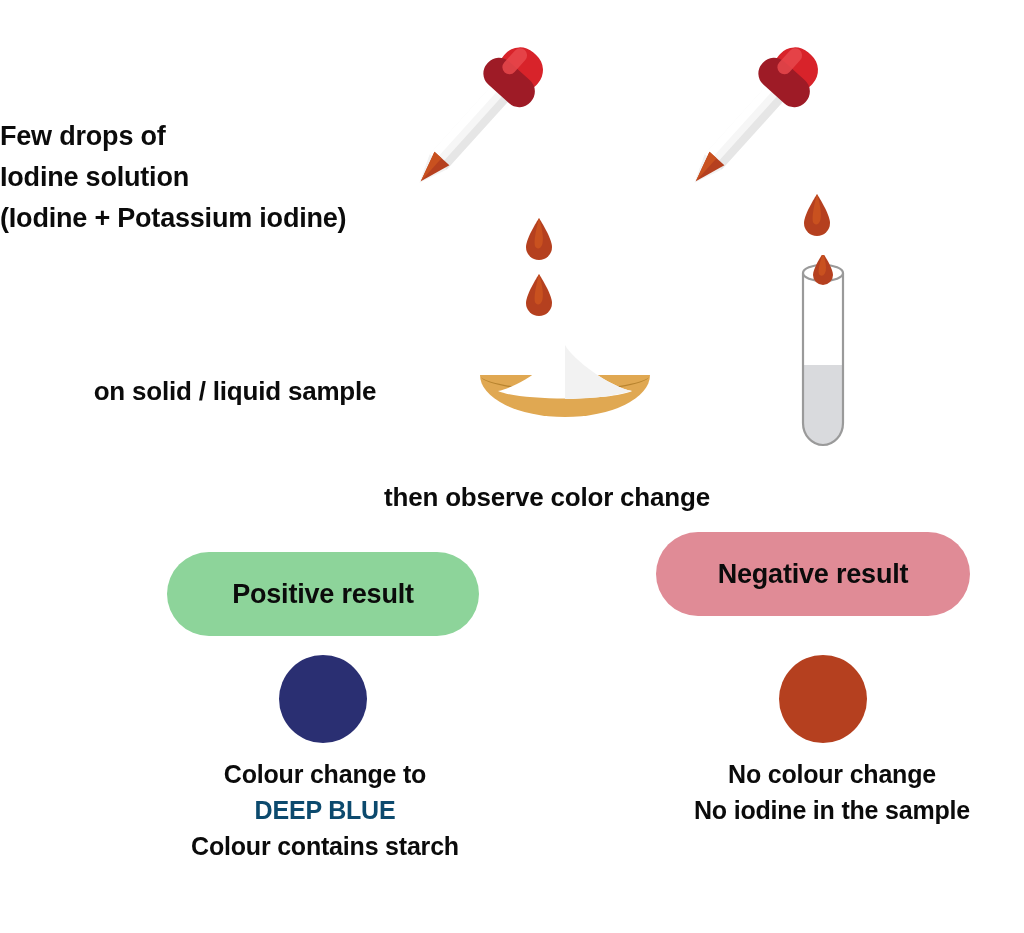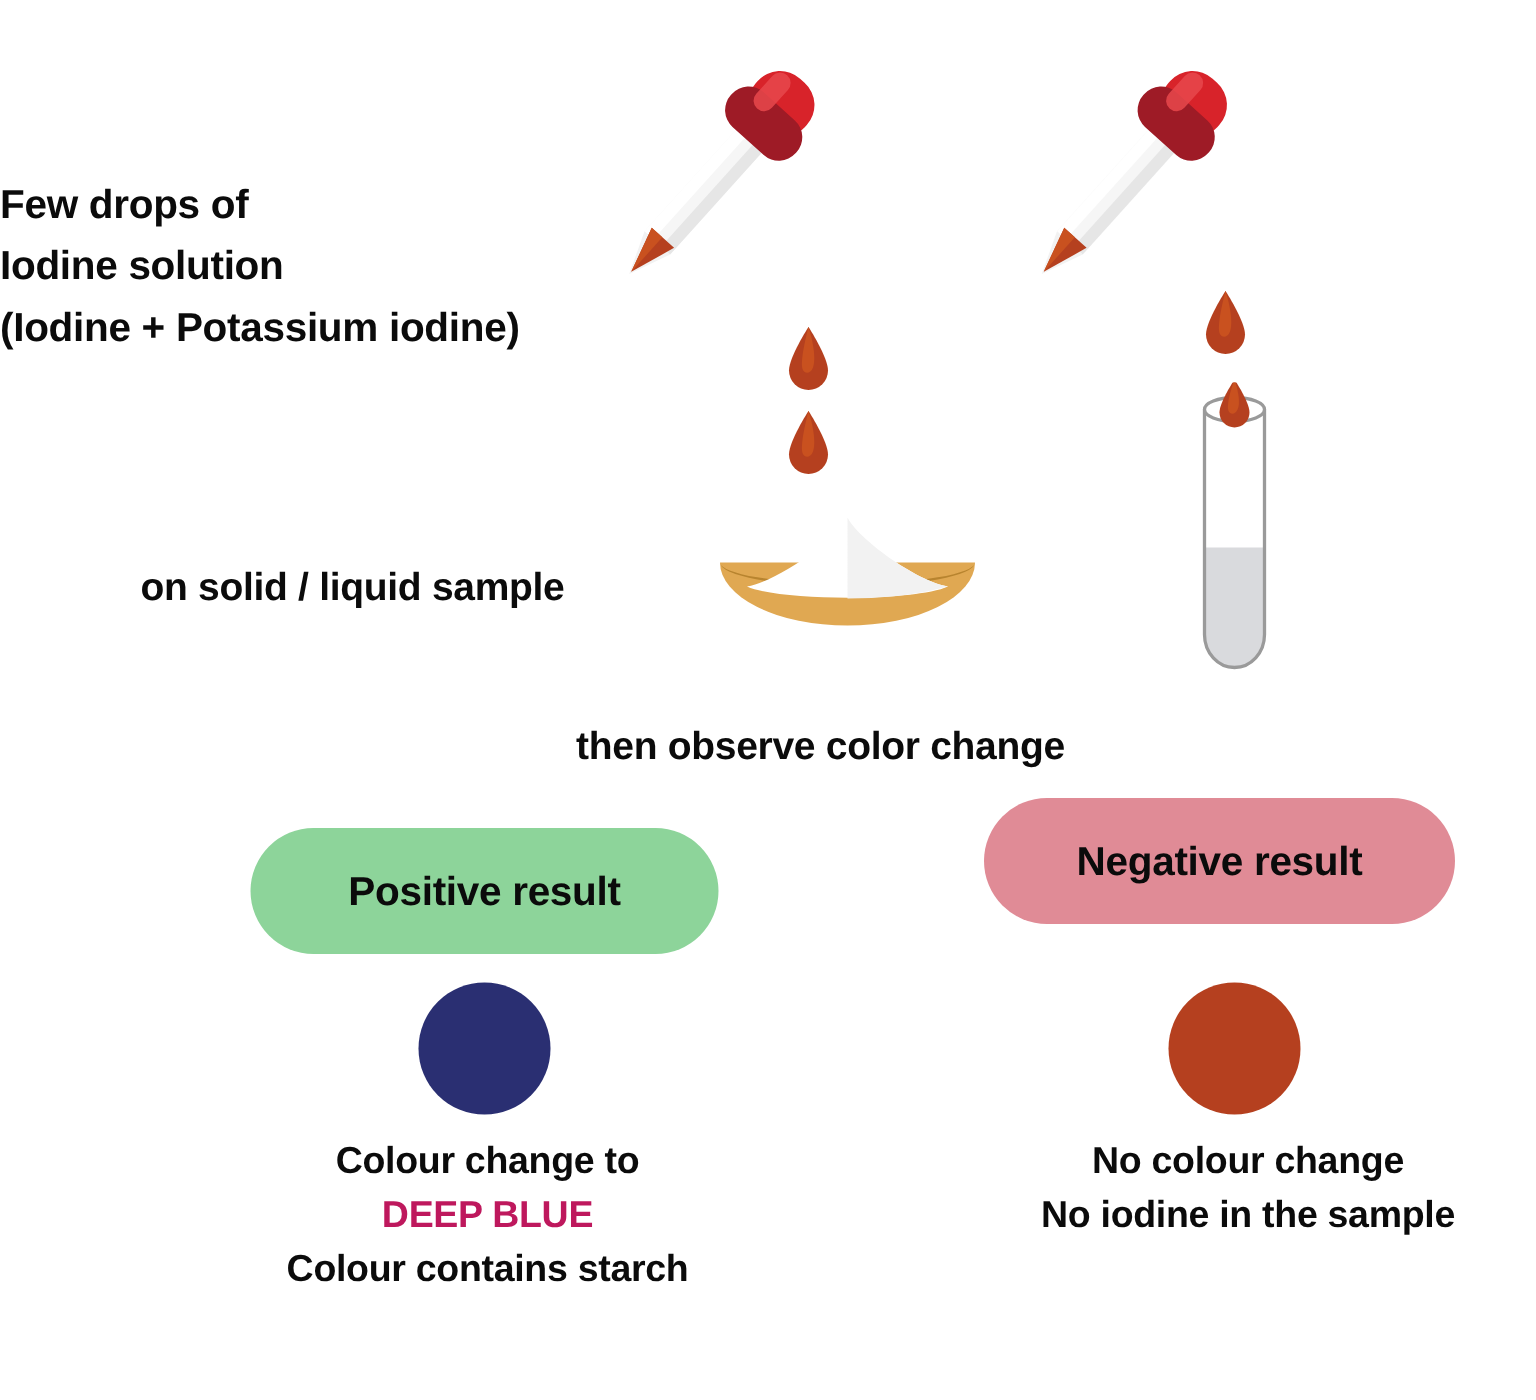--- a/index.html
+++ b/index.html
@@ -196,21 +196,21 @@
   <div class="abs label-sample">on solid / liquid sample</div>
 
   <div class="abs label-observe">then observe color change</div>
 
   <div class="abs pill pill-positive" style="background-color: rgb(141, 212, 154);">
     <span>Positive result</span>
   </div>
   <div class="abs swatch swatch-blue" style="background-color: rgb(42, 47, 114);"></div>
   <div class="abs conclusion conclusion-left">
     <div>Colour change to</div>
-    <div class="deep-blue-text" style="color: #be185d;">DEEP BLUE</div>
+    <div class="deep-blue-text" style="color: #0c4a6e;">DEEP BLUE</div>
     <div>Colour contains starch</div>
   </div>
 
   <div class="abs pill pill-negative" style="background-color: rgb(224, 139, 150);">
     <span>Negative result</span>
   </div>
   <div class="abs swatch swatch-rust" style="background-color: rgb(181, 64, 31);"></div>
   <div class="abs conclusion conclusion-right">
     <div>No colour change</div>
     <div>No iodine in the sample</div>

